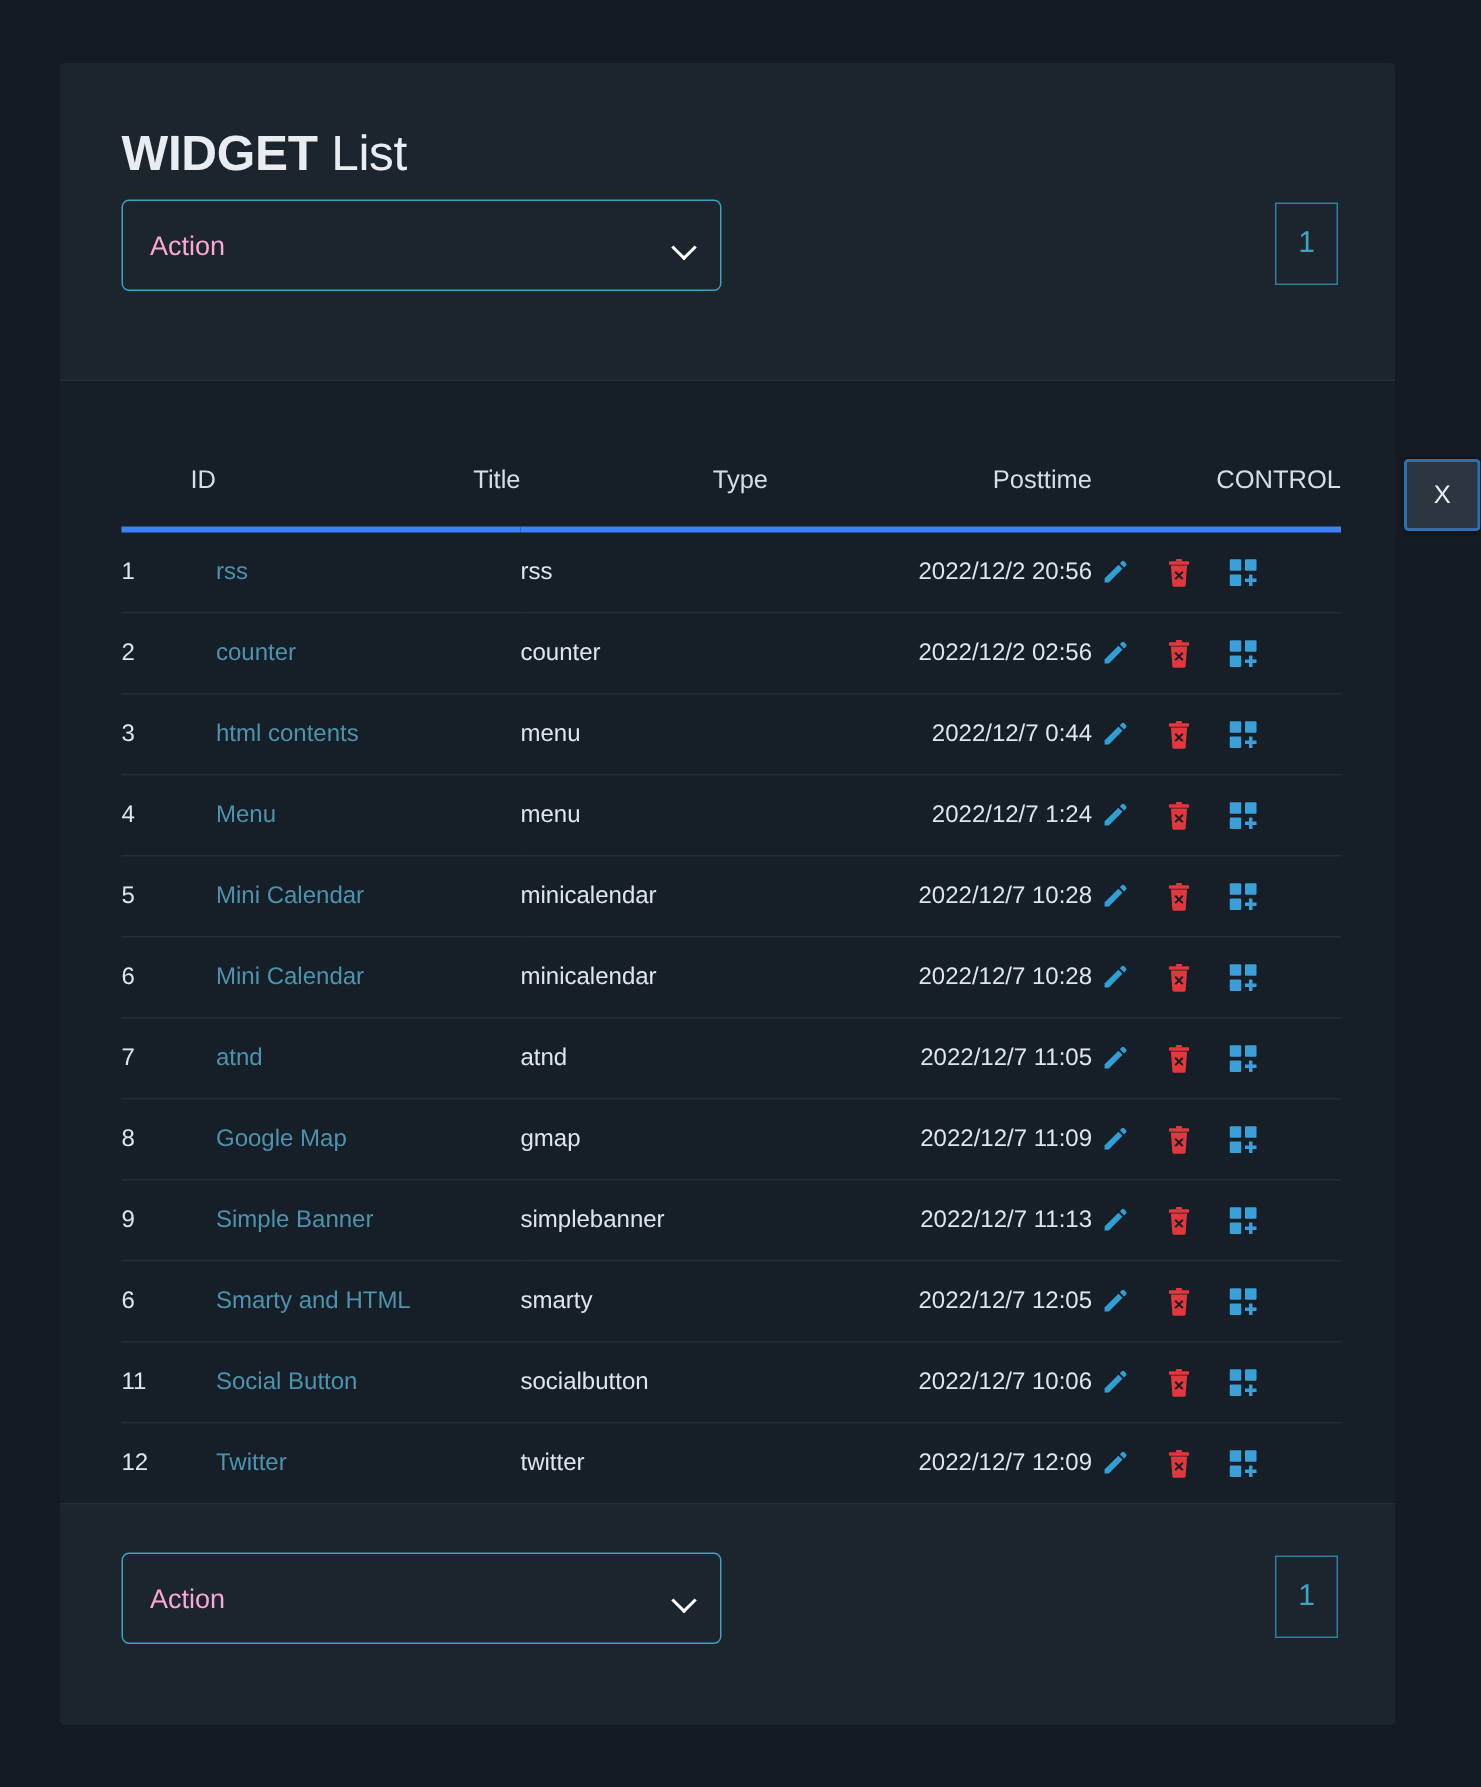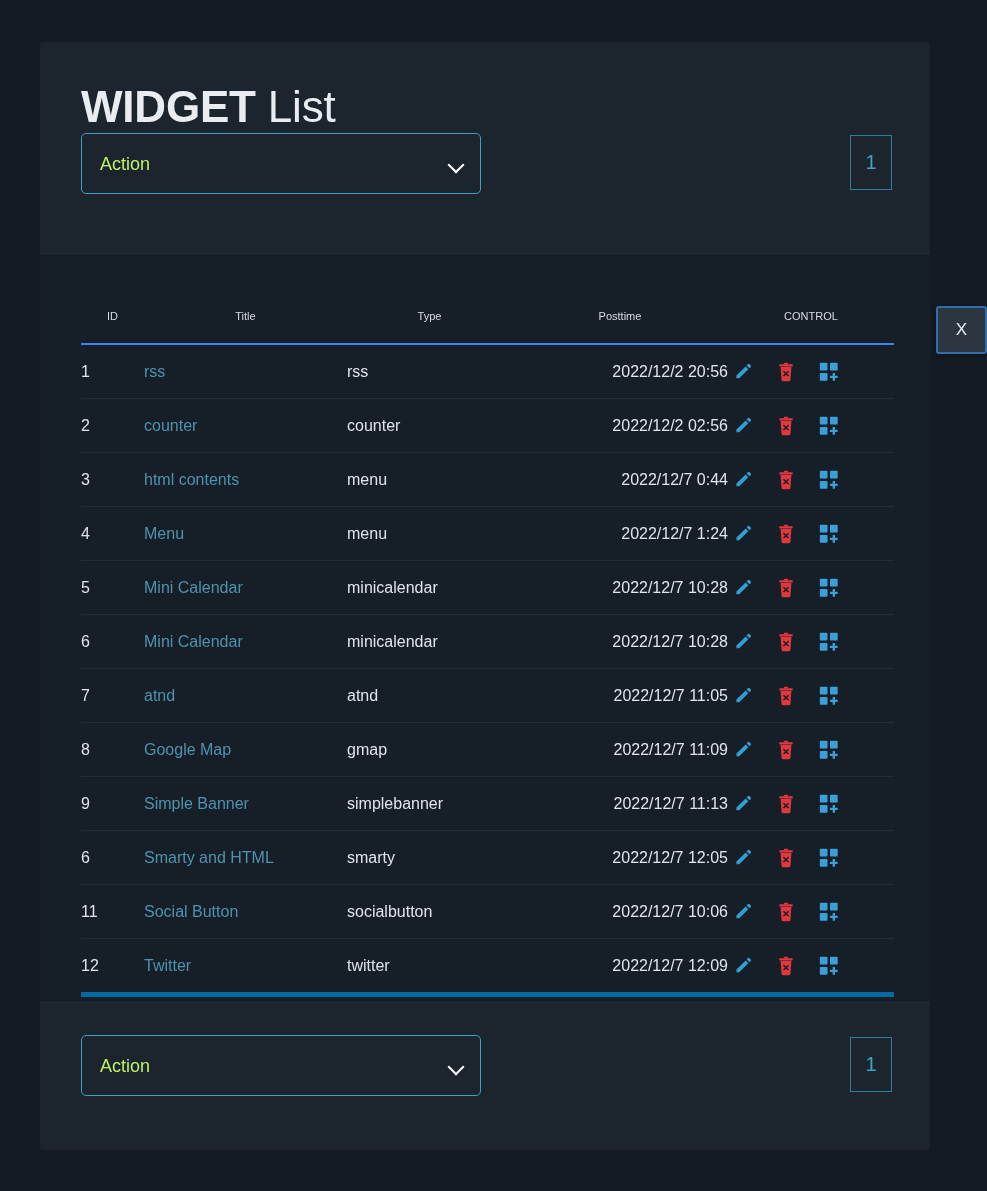--- a/index.html
+++ b/index.html
@@ -37,21 +37,21 @@
     height: 212px;
     background: #1c242e;
     border-bottom: 1px solid #232c37;
     padding: 0;
   }
 
   .page-title {
     position: absolute;
     left: 41px;
     top: 43px;
-    font-size: 44px;
+    font-size: 33px;
     font-weight: bold;
     color: #e9edf1;
     letter-spacing: -0.2px;
     line-height: 1;
   }
   .page-title .light { font-weight: 500; color: #e9edf1; }
 
   .action-select {
     position: absolute;
     left: 41px;
@@ -62,21 +62,21 @@
     border: 1px solid #3ea1c4;
     border-radius: 5px;
     display: flex;
     align-items: center;
     padding: 0 16px 0 18px;
     cursor: pointer;
   }
   .action-select .sel-label {
     flex: 1;
     font-size: 18px;
-    color: #bef264;
+    color: #f9a8d4;
     line-height: 1;
   }
   .chev {
     width: 16px;
     height: 10px;
     position: relative;
   }
   .chev::before {
     content: "";
     position: absolute;
@@ -111,26 +111,26 @@
   }
 
   table.widget-table {
     position: absolute;
     left: 41px;
     top: 56px;
     width: 813px;
     border-collapse: collapse;
   }
   table.widget-table th {
-    text-align: center;
-    font-size: 11px;
+    text-align: right;
+    font-size: 17px;
     font-weight: normal;
     color: #d6dde4;
     padding: 0 0 21px 0;
-    border-bottom: 2px solid #3b82f6;
+    border-bottom: 4px solid #3b82f6;
   }
   table.widget-table td {
     font-size: 16px;
     color: #dfe5eb;
     padding: 16px 0 15px 0;
     border-bottom: 1px solid #232c36;
     vertical-align: middle;
   }
   table.widget-table tbody tr:last-child td {
     border-bottom: 5px solid #0369a1;

